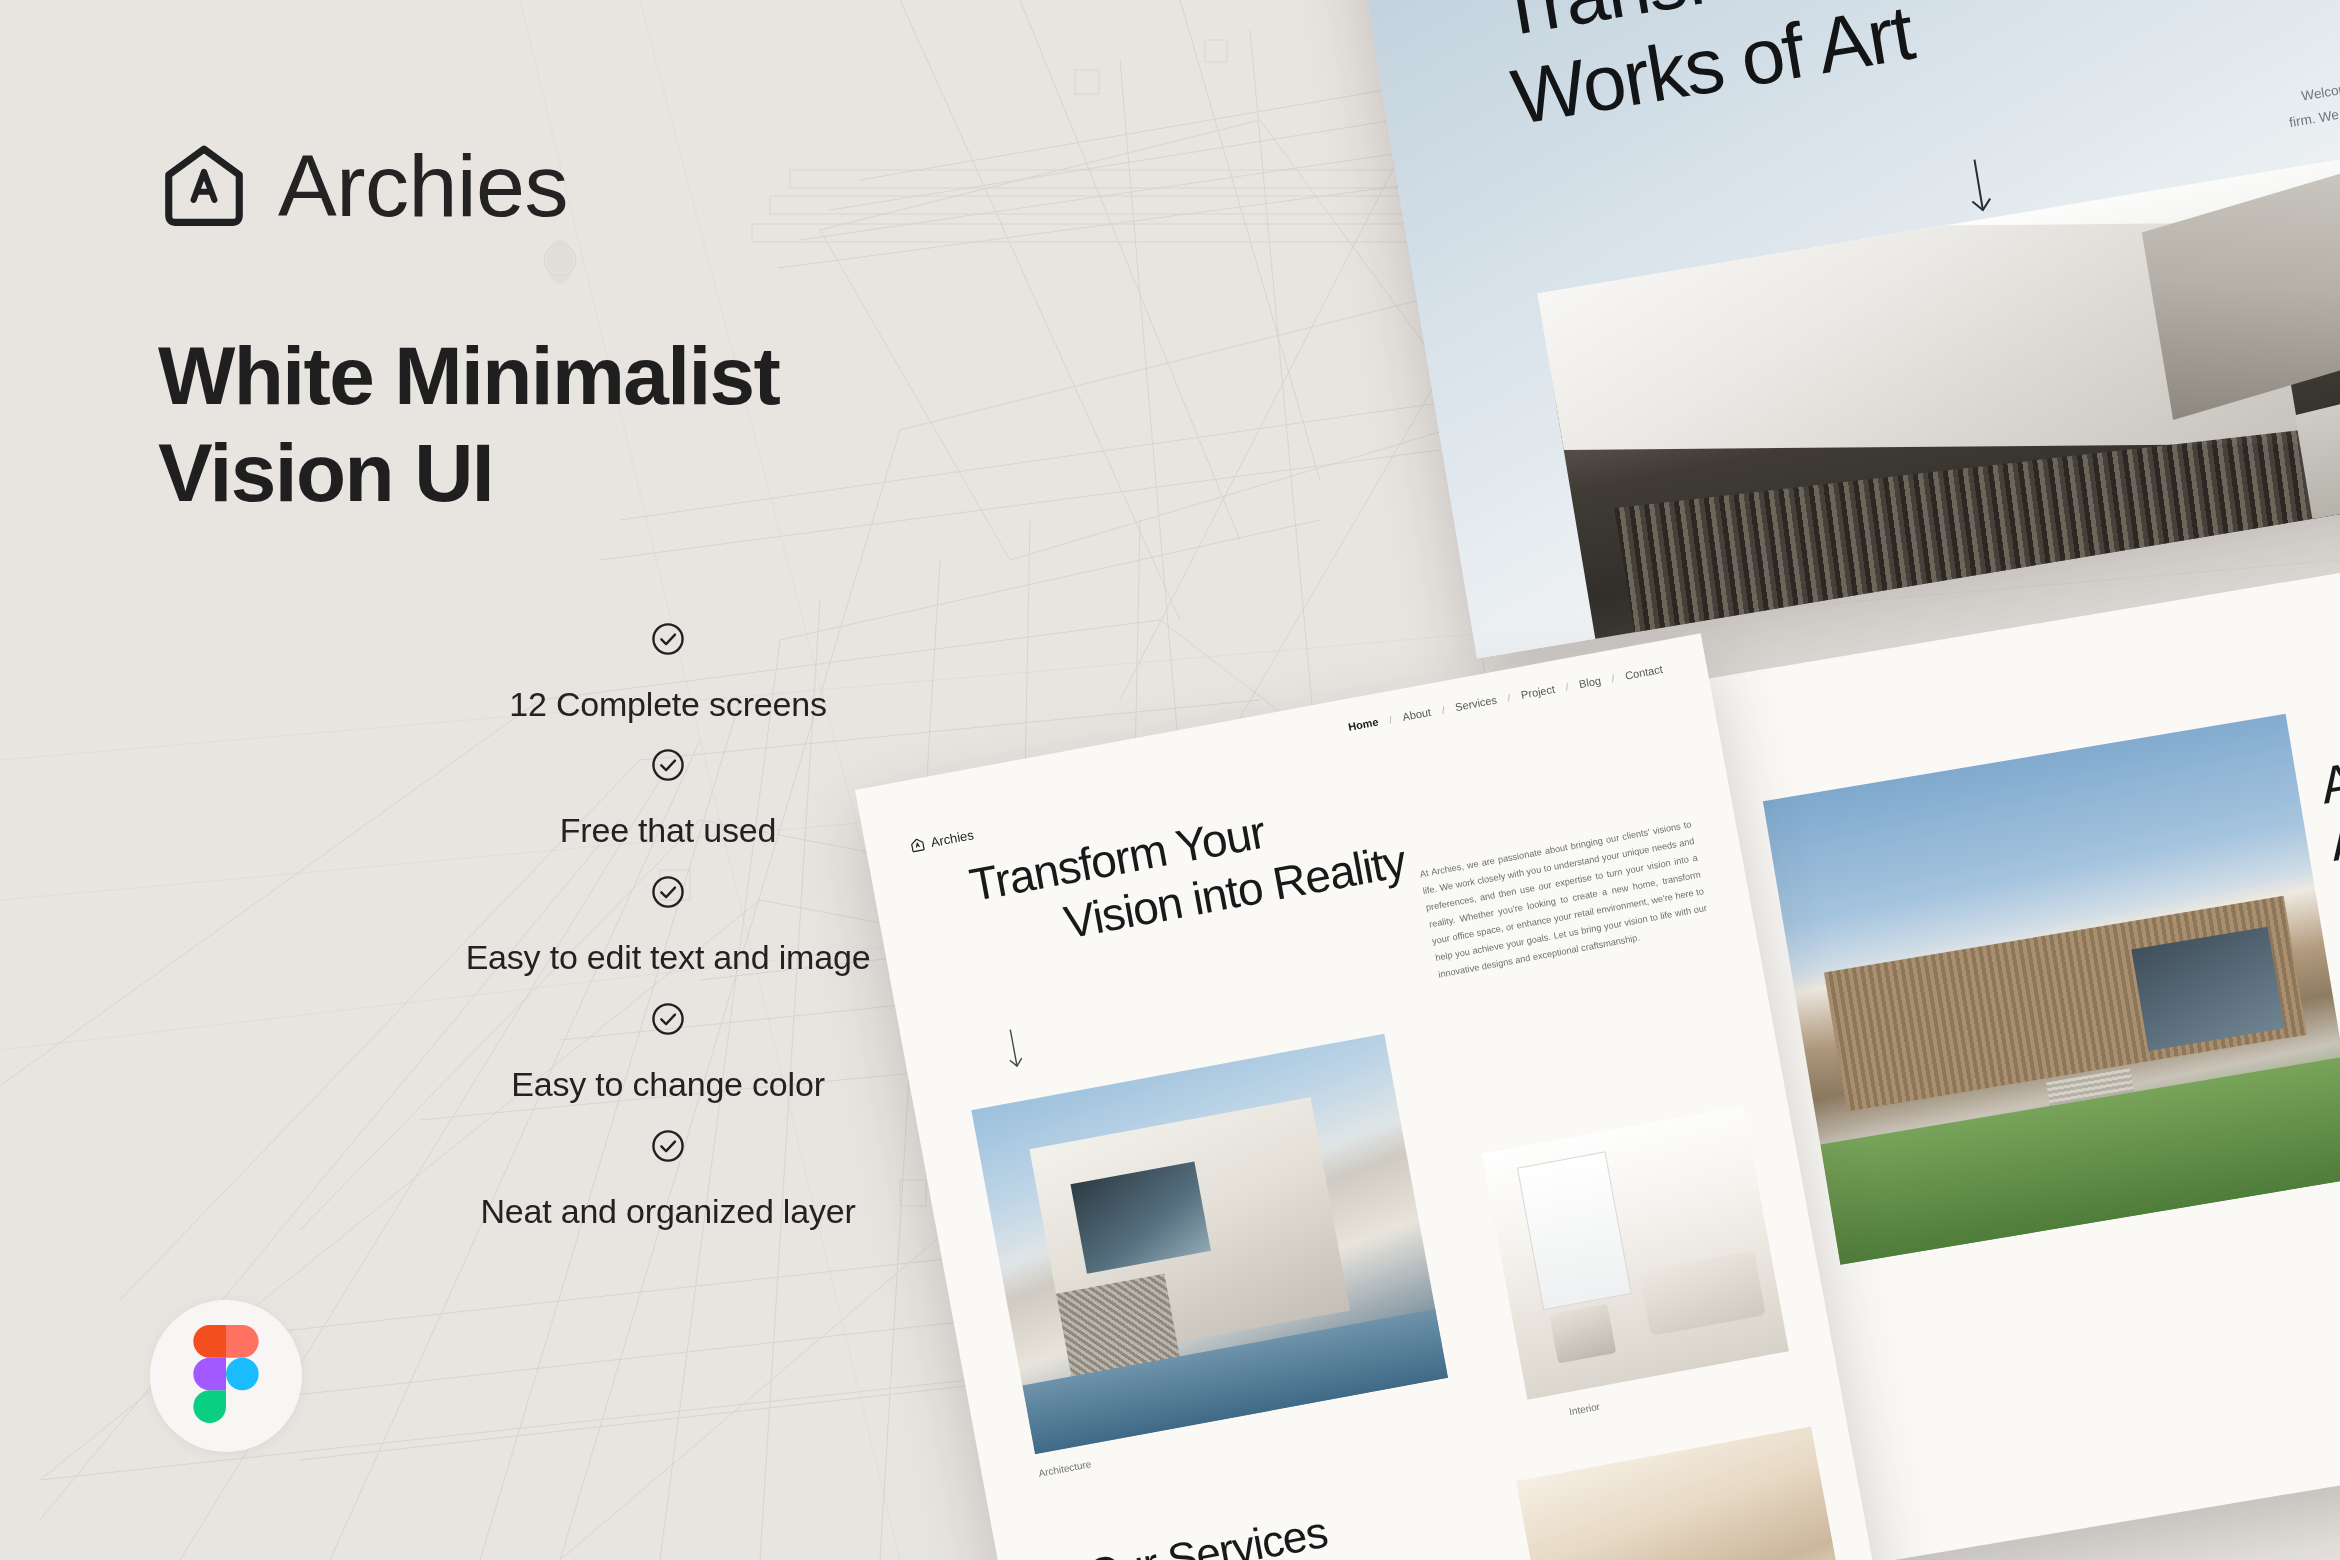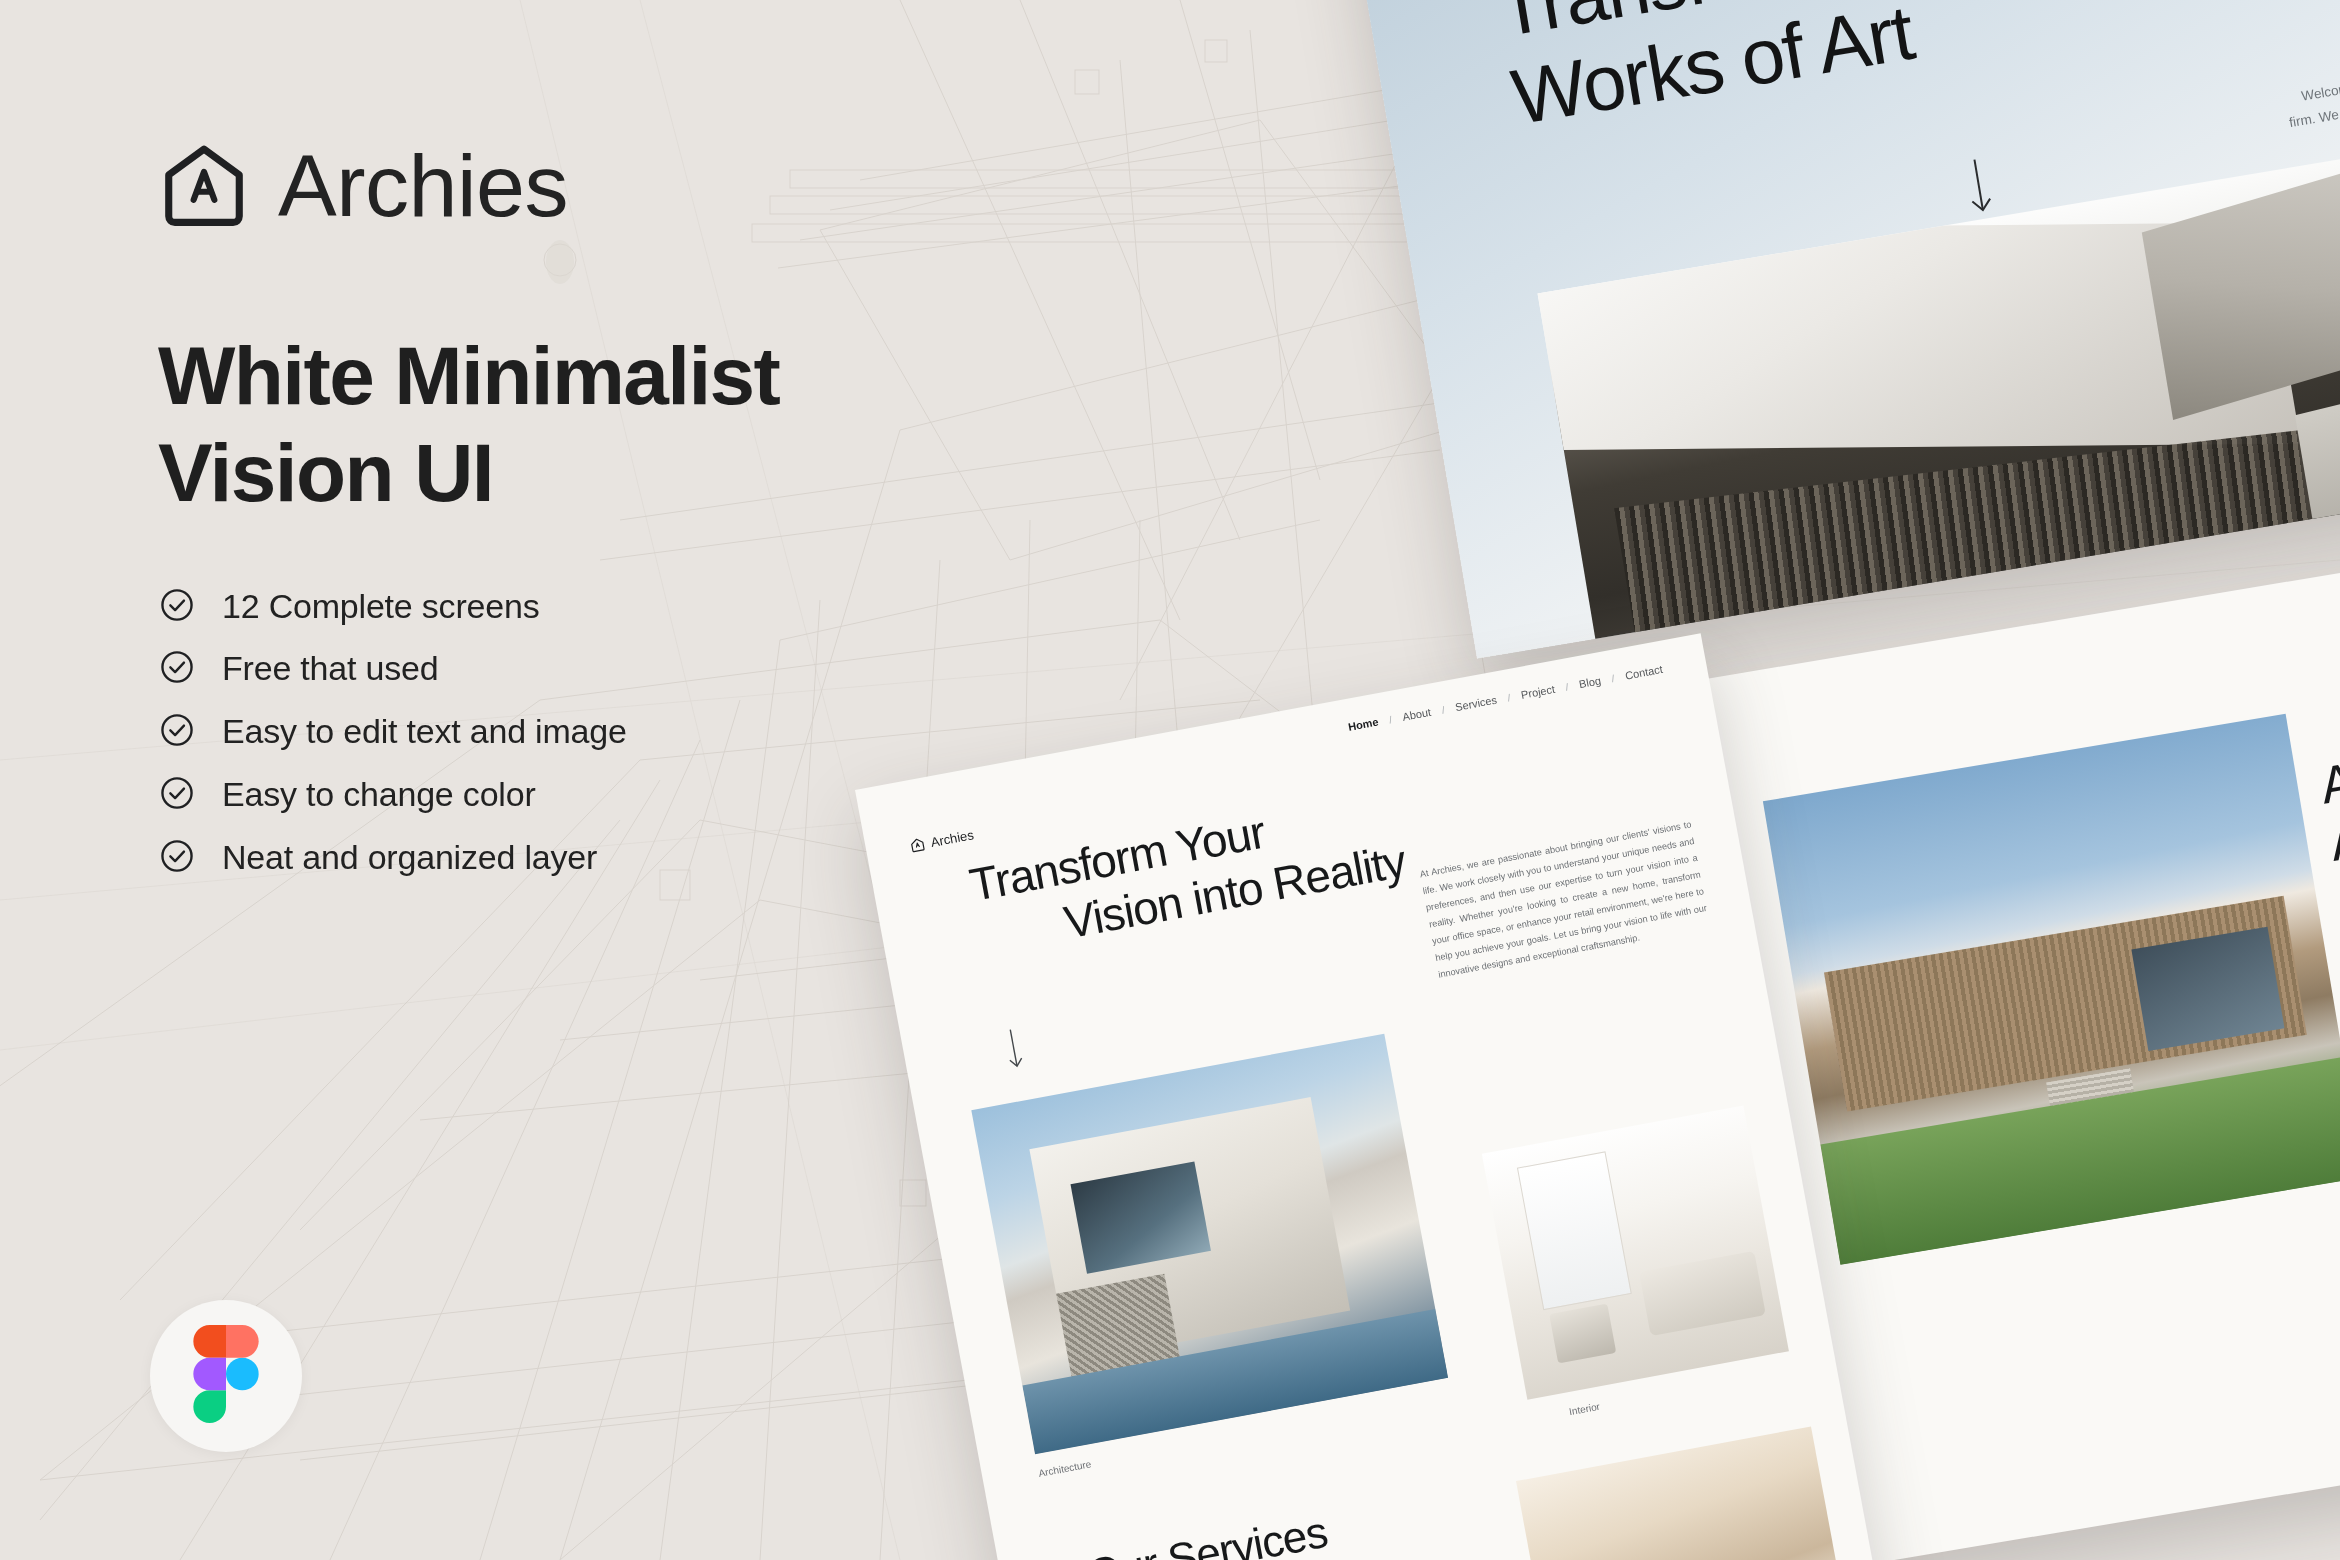--- a/index.html
+++ b/index.html
@@ -41,32 +41,34 @@
     line-height: 1;
     font-family: "Liberation Sans", sans-serif;
   }
 
   .headline {
     color: #1f1f1f;
     font-size: 82px;
     line-height: 1.18;
     font-weight: 700;
     letter-spacing: -1.6px;
-    margin-bottom: 64px;
+    margin-bottom: 98px;
   }
   .headline .ln { display: block; }
   .headline .ital {
     font-style: italic;
     font-weight: 700;
   }
 
   .feature-list { display: flex; flex-direction: column; gap: 22px; }
   .feature-item {
     display: flex;
+    align-items: center;
     gap: 26px;
+    flex-direction: column;
   }
   .check-icon { width: 38px; height: 38px; flex: 0 0 auto; }
   .feature-label {
     font-size: 34px;
     color: #222222;
     letter-spacing: -0.2px;
     line-height: 1.2;
   }
 
   .figma-badge {

